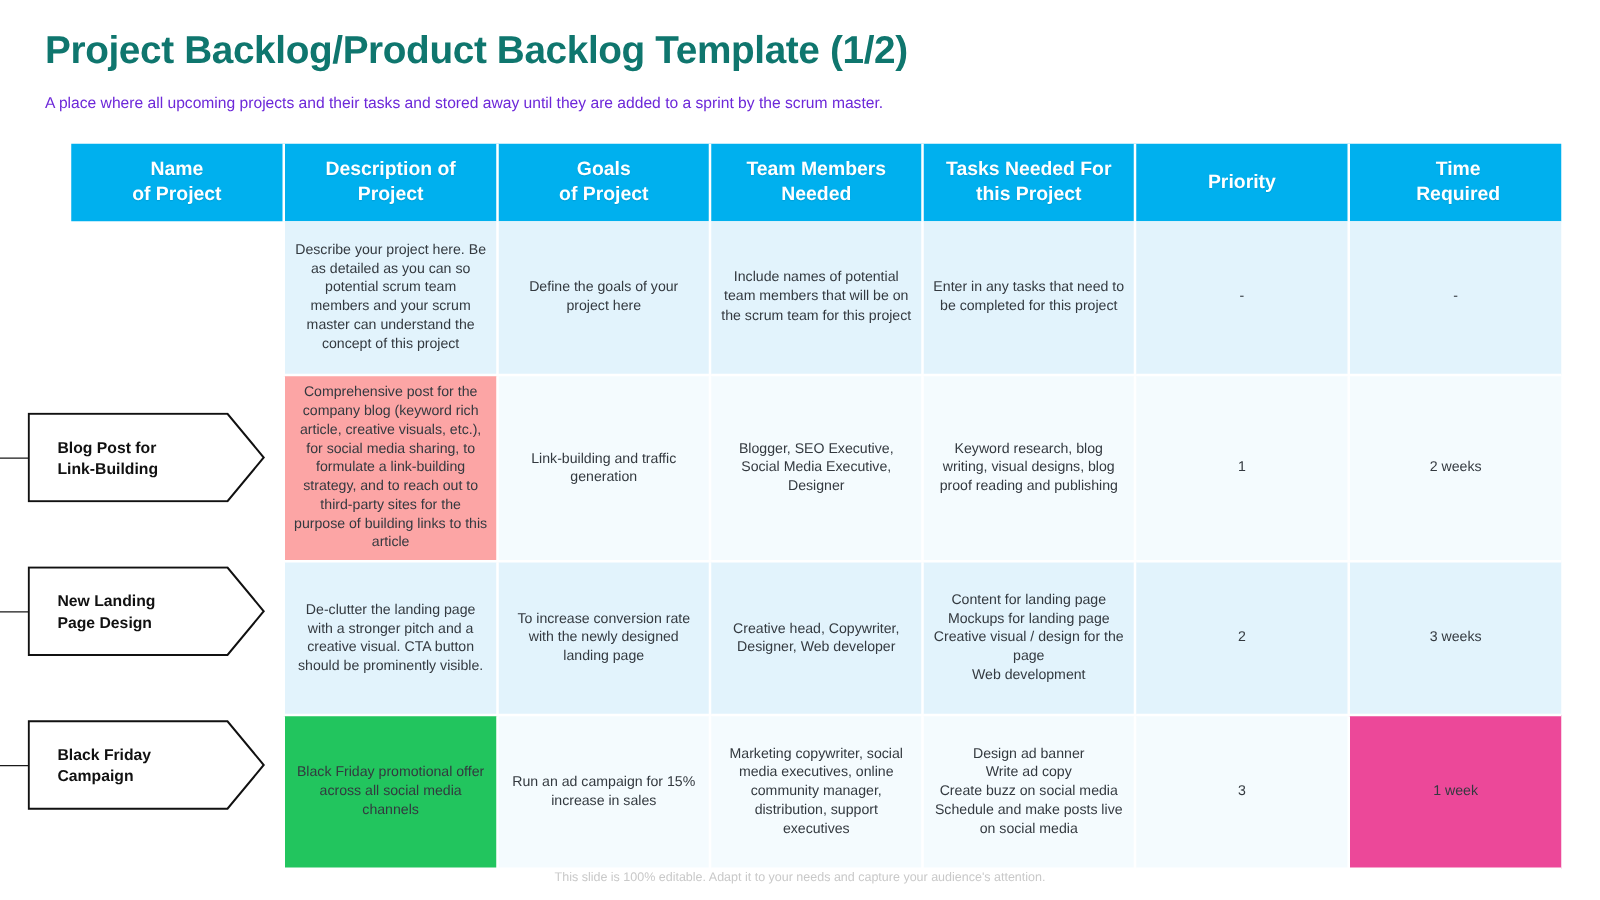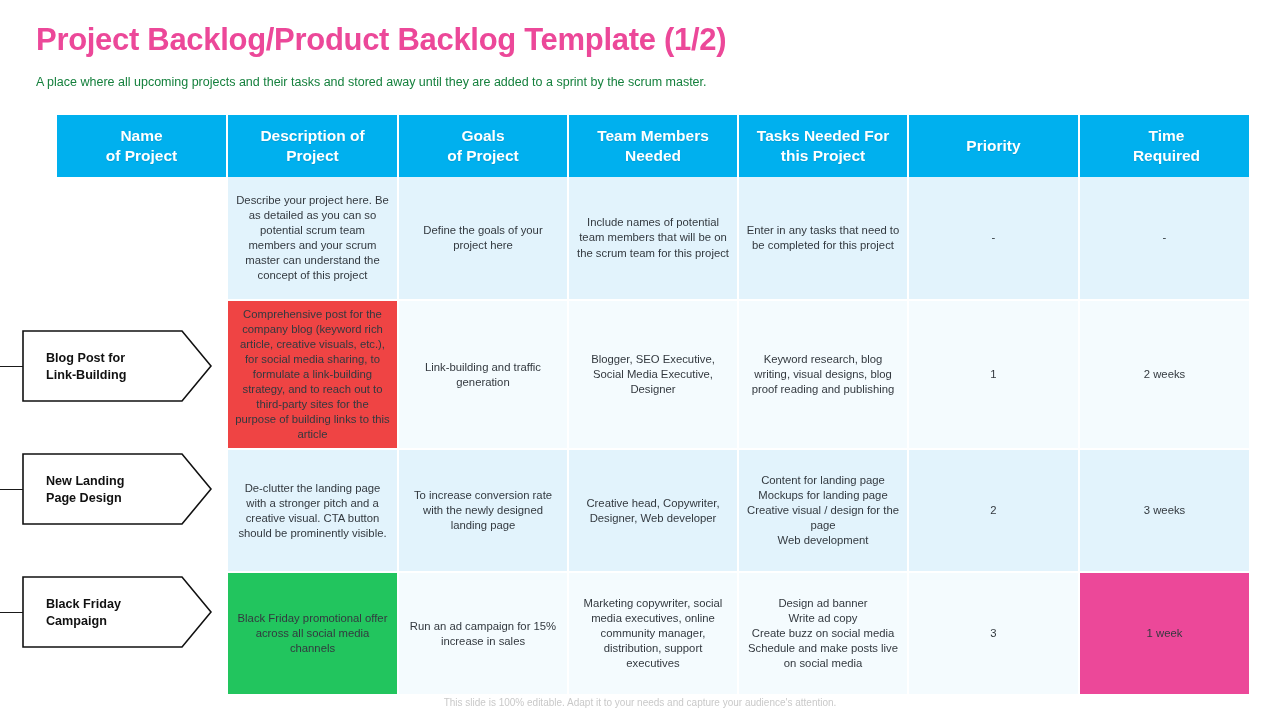--- a/index.html
+++ b/index.html
@@ -24,21 +24,21 @@
     font-weight: bold;
     color: #1F3285;
     letter-spacing: -0.3px;
     white-space: nowrap;
   }
   #slide-subtitle {
     position: absolute;
     left: 36px;
     top: 75px;
     font-size: 12.5px;
-    color: #15803d;
+    color: #6d28d9;
     white-space: nowrap;
   }
 
   
   #backlog-table {
     position: absolute;
     left: 57px;
     top: 115px;
     width: 1192px;
     border-collapse: collapse;
@@ -154,21 +154,21 @@
     right: 0;
     top: 697px;
     text-align: center;
     font-size: 10px;
     color: #c9c9c9;
   }
 </style>
 </head>
 <body>
 
-<div id="slide-title" style="color: #ec4899;">Project Backlog/Product Backlog Template (1/2)</div>
+<div id="slide-title" style="color: #0f766e;">Project Backlog/Product Backlog Template (1/2)</div>
 
 <div id="slide-subtitle">A place where all upcoming projects and their tasks and stored away until they are added to a sprint by the scrum master.</div>
 
 <table id="backlog-table">
   <colgroup>
     <col class="c-name">
       <col class="c-desc">
       <col class="c-goals">
       <col class="c-team">
     <col class="c-tasks">
@@ -213,21 +213,21 @@
       <td style="background: rgb(226, 243, 252);">Describe your project here. Be as detailed as you can so potential scrum team members and your scrum master can understand the concept of this project</td>
       <td style="background: rgb(226, 243, 252);">Define the goals of your project here</td>
       <td style="background: rgb(226, 243, 252);">Include names of potential team members that will be on the scrum team for this project</td>
       <td style="background: rgb(226, 243, 252);">Enter in any tasks that need to be completed for this project</td>
       <td style="background: rgb(226, 243, 252);">-</td>
       <td style="background: rgb(226, 243, 252);">-</td>
     </tr>
 
     <tr class="band-b">
       <td class="name-cell"></td>
-      <td style="background: #ef4444;">Comprehensive post for the company blog (keyword rich article, creative visuals, etc.), for social media sharing, to formulate a link-building strategy, and to reach out to third-party sites for the purpose of building links to this article</td>
+      <td style="background: #fca5a5;">Comprehensive post for the company blog (keyword rich article, creative visuals, etc.), for social media sharing, to formulate a link-building strategy, and to reach out to third-party sites for the purpose of building links to this article</td>
       <td style="background: rgb(244, 251, 254);">Link-building and traffic generation</td>
       <td style="background: rgb(244, 251, 254);">Blogger, SEO Executive, Social Media Executive, Designer</td>
       <td style="background: rgb(244, 251, 254);">Keyword research, blog writing, visual designs, blog proof reading and publishing</td>
       <td style="background: rgb(244, 251, 254);">1</td>
       <td style="background: rgb(244, 251, 254);">2 weeks</td>
     </tr>
 
     <tr class="band-a">
       <td class="name-cell"></td>
       <td style="background: rgb(226, 243, 252);">De-clutter the landing page with a stronger pitch and a creative visual. CTA  button should be prominently visible.</td>

